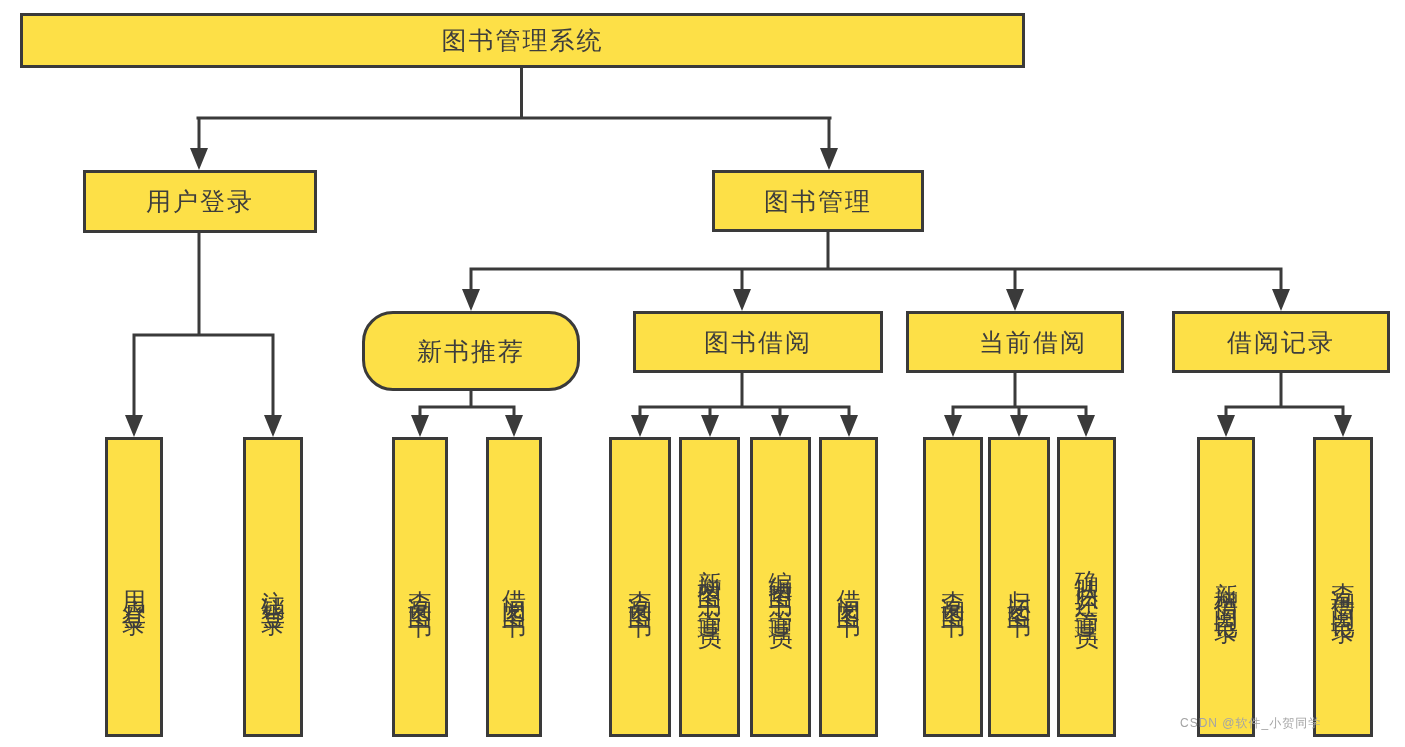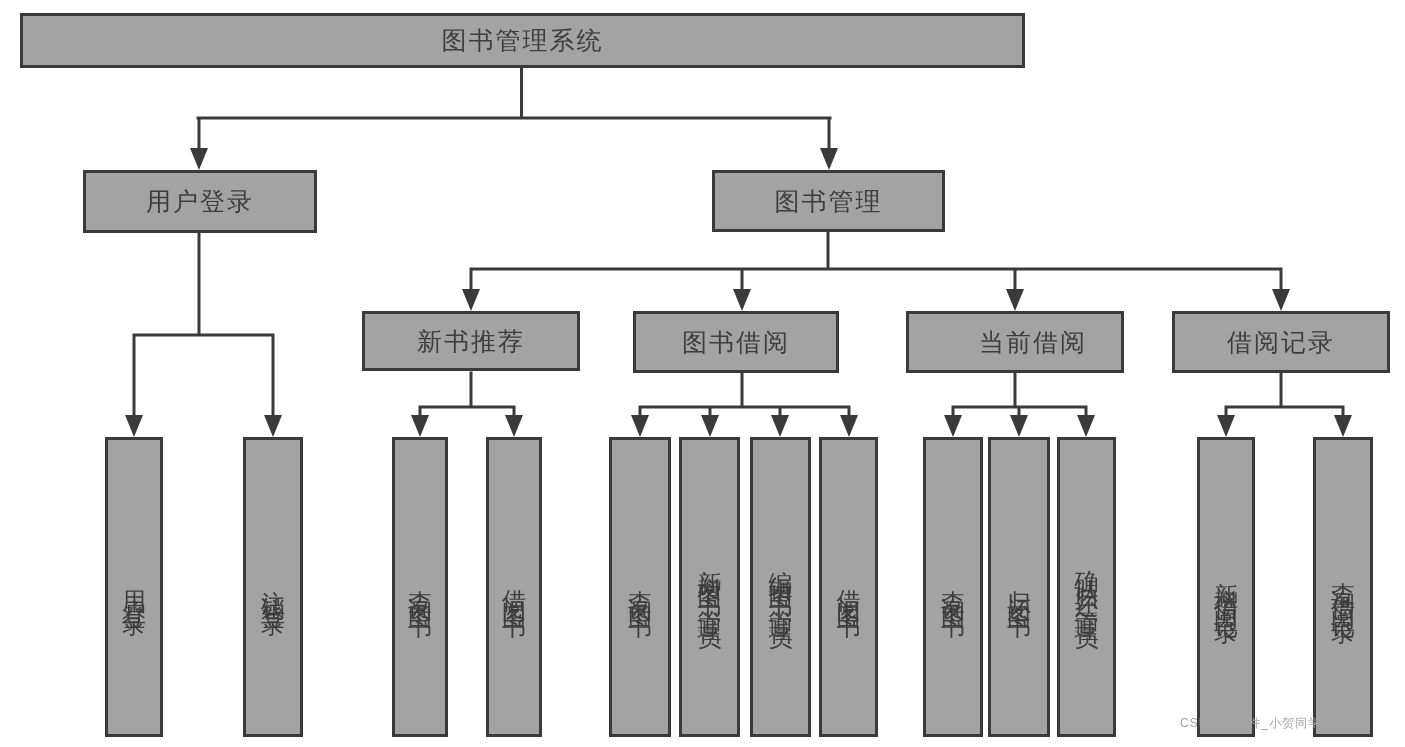--- a/index.html
+++ b/index.html
@@ -1,21 +1,21 @@
 <!DOCTYPE html>
 <html><head>
 <meta charset="utf-8">
 <style>
   html,body{margin:0;padding:0;background:#ffffff;}
   .stage{
     position:relative;width:1405px;height:747px;background:#ffffff;overflow:hidden;
     font-family:"Liberation Sans",sans-serif;
   }
   .node{
-    position:absolute;box-sizing:border-box;border:3px solid #3a3a3a;background:#a3a3a3;
+    position:absolute;box-sizing:border-box;border:3px solid #3a3a3a;background:#fde047;
     display:flex;align-items:center;justify-content:center;color:#3d3d3d;z-index:2;
   }
   .node.h .lbl{font-size:25px;letter-spacing:2px;white-space:nowrap;}
   .node.v .lbl{
     writing-mode:vertical-rl;text-orientation:mixed;
     font-size:24px;letter-spacing:8px;line-height:1;
   }
   .svg-layer{position:absolute;left:0;top:0;z-index:1;}
   .watermark{
     position:absolute;left:1180px;top:715px;z-index:6;
@@ -44,28 +44,28 @@
          M1217 415 H1235 L1226 437 Z M1334 415 H1352 L1343 437 Z" fill="#3a3a3a"></path>
   </svg>
 
   <div class="node h" style="left:20px;top:13px;width:1005px;height:55px;">
     <span class="lbl">图书管理系统</span>
   </div>
 
   <div class="node h" style="left:83px;top:170px;width:234px;height:63px;">
     <span class="lbl">用户登录</span>
   </div>
-  <div class="node h" style="left:712px;top:170px;width:233px;height:62px;">
+  <div class="node h" style="left:712px;top:170px;width:212px;height:62px;">
     <span class="lbl">图书管理</span>
   </div>
 
-  <div class="node h" style="left:362px;top:311px;width:218px;height:60px;">
+  <div class="node h" style="left:362px;top:311px;width:218px;height:80px;border-radius:31px;">
     <span class="lbl">新书推荐</span>
   </div>
-  <div class="node h" style="left:633px;top:311px;width:206px;height:62px;">
+  <div class="node h" style="left:633px;top:311px;width:250px;height:62px;">
     <span class="lbl">图书借阅</span>
   </div>
   <div class="node h" style="left:906px;top:311px;width:218px;height:62px;padding-left:36px;">
     <span class="lbl">当前借阅</span>
   </div>
   <div class="node h" style="left:1172px;top:311px;width:218px;height:62px;">
     <span class="lbl">借阅记录</span>
   </div>
 
   <div class="node v" style="left:105px;top:437px;width:58px;height:300px;">

